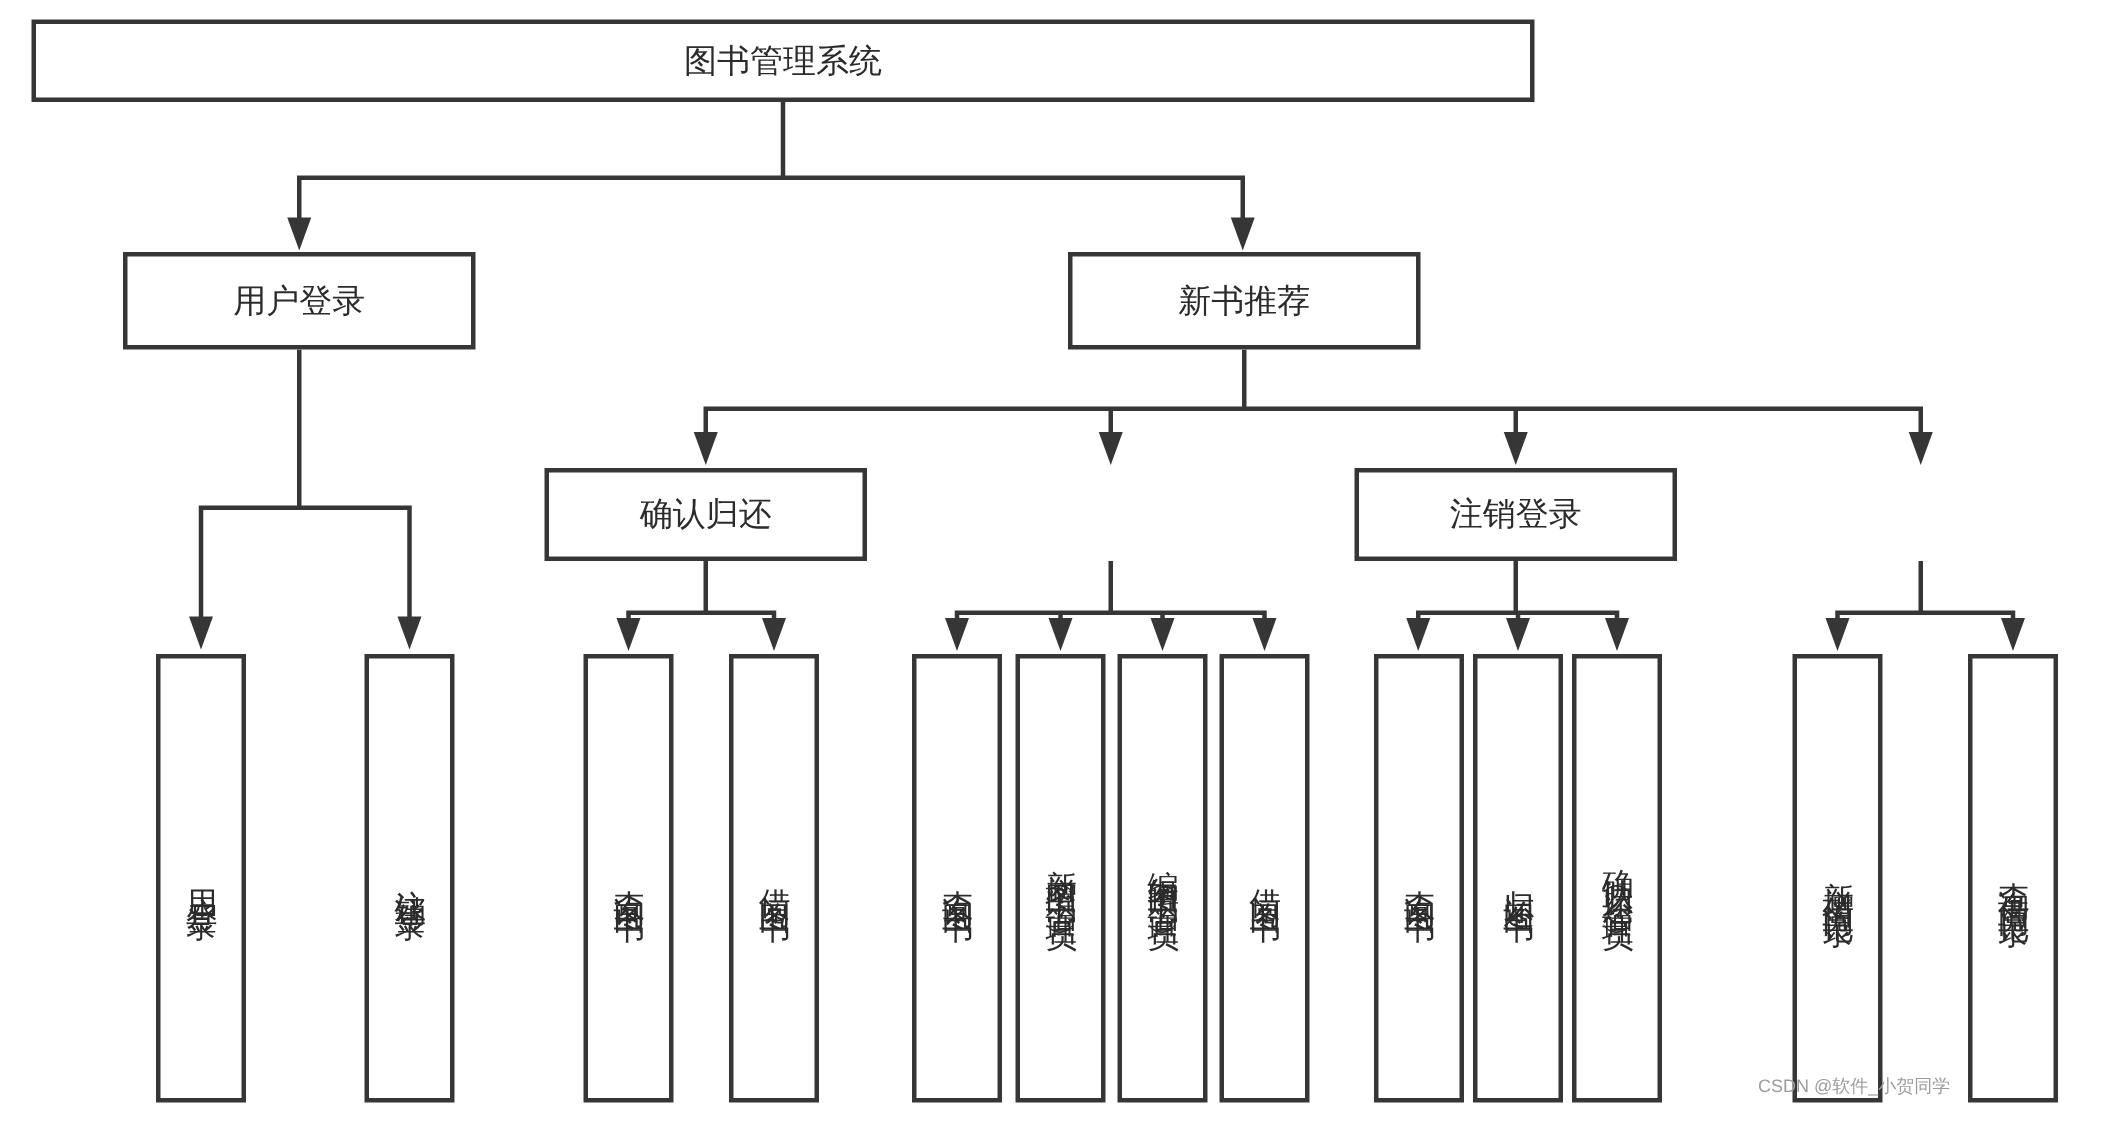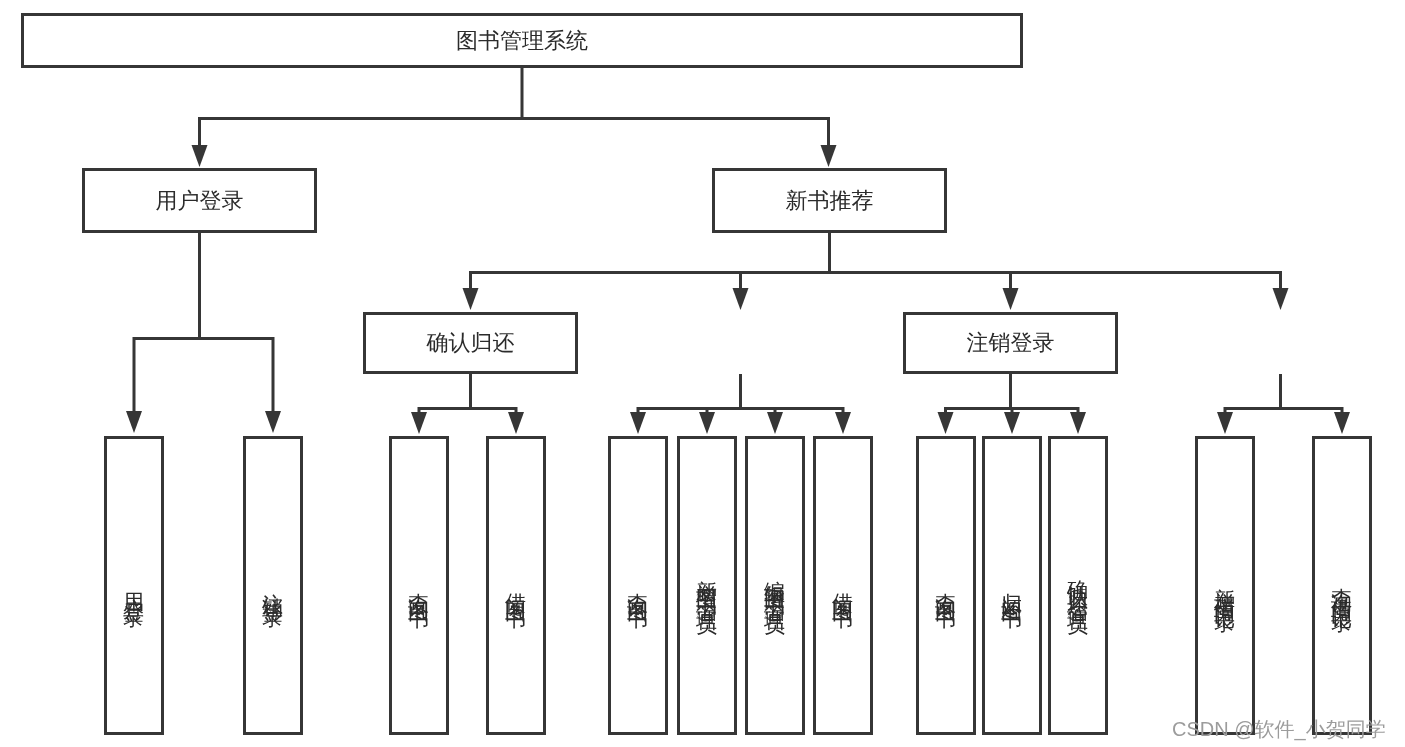--- a/index.html
+++ b/index.html
@@ -60,21 +60,21 @@
   }
   .l2 {
     top: 168px;
     width: 235px;
     height: 65px;
   }
   .watermark {
     position: absolute;
     left: 1172px;
     top: 716px;
-    font-size: 20px;
+    font-size: 12px;
     color: #9c9c9c;
     white-space: nowrap;
     z-index: 5;
   }
 </style>
 </head>
 <body>
 
 <div class="stage">
 

